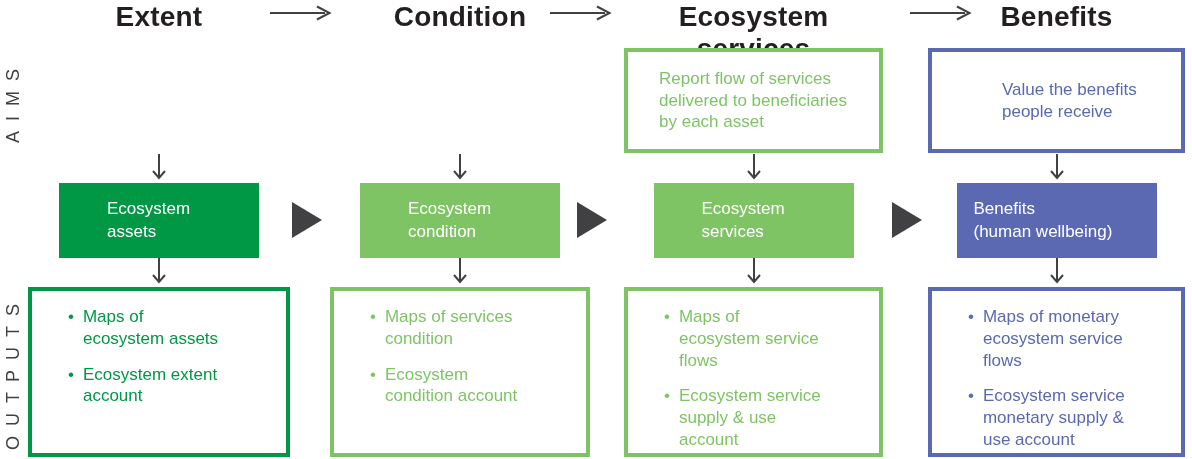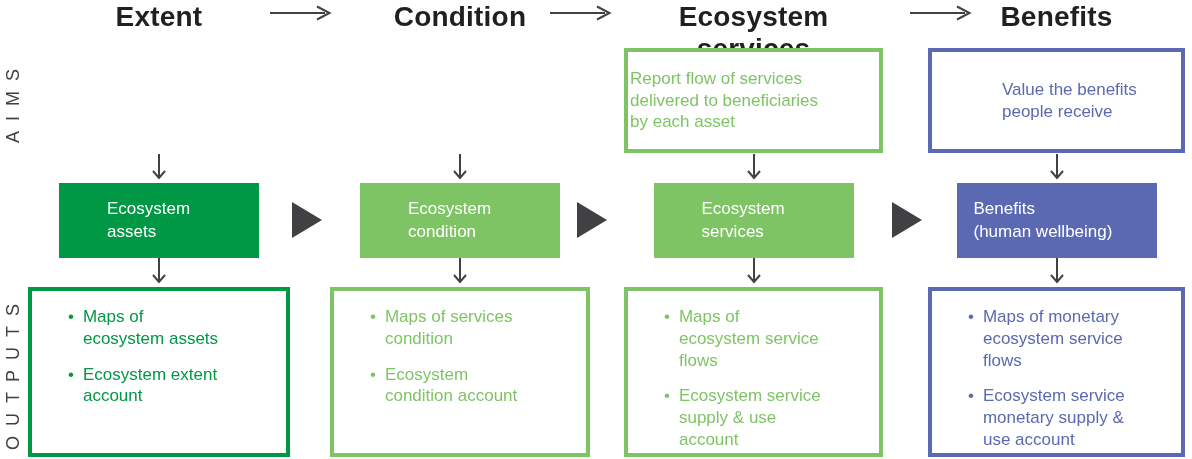--- a/index.html
+++ b/index.html
@@ -119,21 +119,21 @@
       <div class="out-item">
         <span class="bullet">•</span>
         <span class="lines">Ecosystem
 condition account</span>
       </div>
     </div>
   </div>
 
   <div class="col" style="left: 624px; width: 259px; text-decoration: underline; --c: #7ec464;">
     <div class="stage-header">Ecosystem services</div>
-    <div class="box aim-box" style="padding-left:2px">
+    <div class="box aim-box" style="padding-left:31px">
       <div class="lines">Report flow of services
 delivered to beneficiaries
 by each asset</div>
     </div>
     <svg class="down-arrow da1" width="14" height="26" viewBox="0 0 14 26">
       <line x1="7" y1="0" x2="7" y2="23" stroke="#414042" stroke-width="2"></line>
       <polyline points="1,17 7,24 13,17" fill="none" stroke="#414042" stroke-width="2"></polyline>
     </svg>
     <div class="stage-box">
       <div class="lines">Ecosystem

